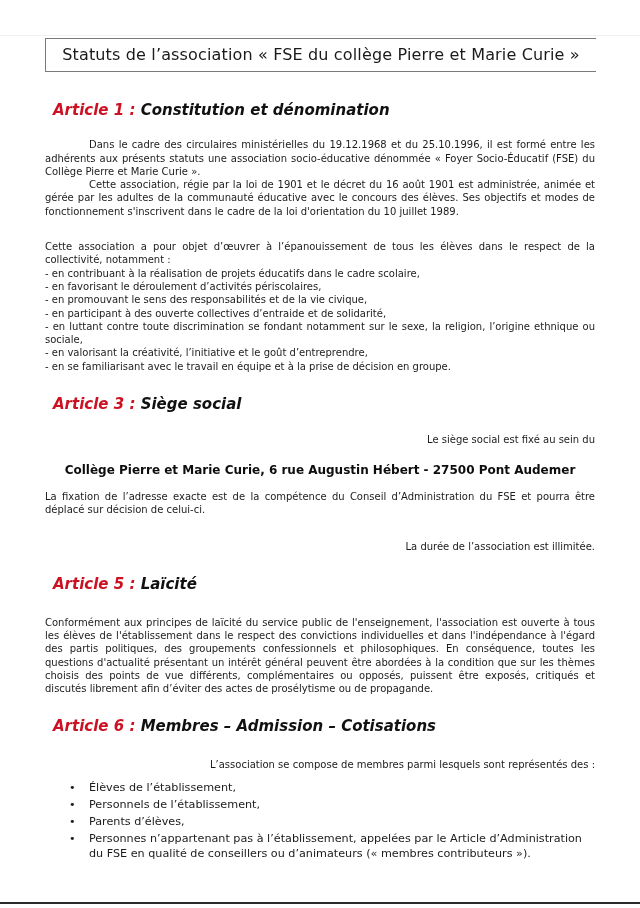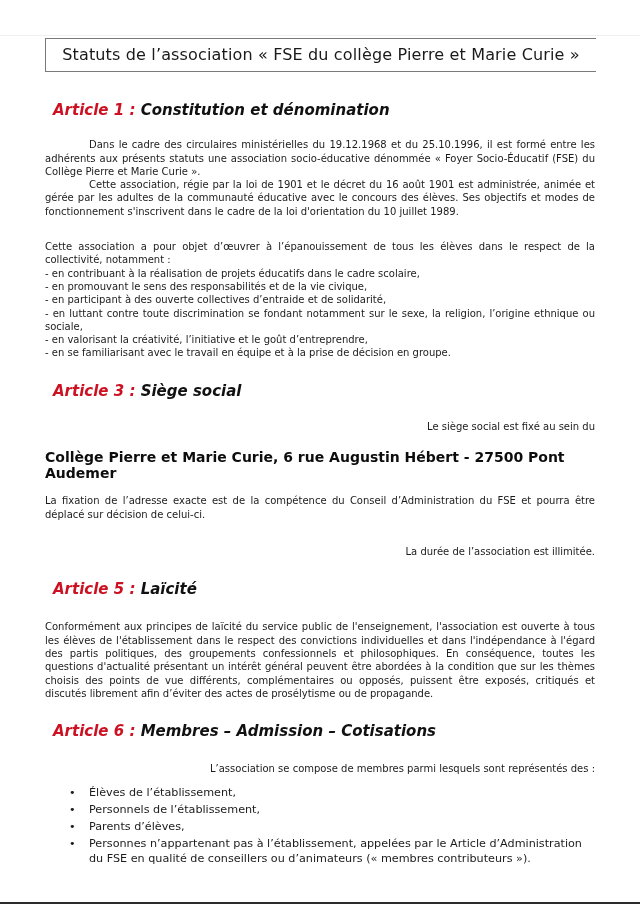--- a/index.html
+++ b/index.html
@@ -88,23 +88,23 @@
   }
   p.body.indent {
     text-indent: 44px;
   }
   p.body.nojustify {
     text-align: right;
   }
   p.centerbold {
     margin: 0;
     padding: 0;
-    font-size: 14px;
+    font-size: 12px;
     font-weight: bold;
-    text-align: left;
+    text-align: center;
     color: #0d0d0d;
   }
   ul.member-list {
     margin: 0;
     padding: 0 0 0 24px;
     list-style: none;
   }
   ul.member-list li {
     position: relative;
     font-size: 11.2px;
@@ -152,20 +152,21 @@
     </div>
     <div class="sp-10"></div>
     <p class="body indent">Dans le cadre des circulaires ministérielles du 19.12.1968 et du 25.10.1996, il est formé entre les adhérents aux présents statuts une association socio-éducative dénommée « Foyer Socio-Éducatif (FSE) du Collège Pierre et Marie Curie ».</p>
     <p class="body indent">Cette association, régie par la loi de 1901 et le décret du 16 août 1901 est administrée, animée et gérée par les adultes de la communauté éducative avec le concours des élèves. Ses objectifs et modes de fonctionnement s'inscrivent dans le cadre de la loi d'orientation du 10 juillet 1989.</p>
 
     <div class="sp-12"></div>
 
     <div class="sp-10"></div>
     <p class="body">Cette association a pour objet d’œuvrer à l’épanouissement de tous les élèves dans le respect de la collectivité, notamment :</p>
     <p class="body">- en contribuant à la réalisation de projets éducatifs dans le cadre scolaire,</p>
+    <p class="body">- en favorisant le déroulement d’activités périscolaires,</p>
     <p class="body">- en promouvant le sens des responsabilités et de la vie civique,</p>
     <p class="body">- en participant à des ouverte collectives d’entraide et de solidarité,</p>
     <p class="body">- en luttant contre toute discrimination se fondant notamment sur le sexe, la religion, l’origine ethnique ou sociale,</p>
     <p class="body">- en valorisant la créativité, l’initiative et le goût d’entreprendre,</p>
     <p class="body">- en se familiarisant avec le travail en équipe et à la prise de décision en groupe.</p>
 
     <div class="sp-13"></div>
 
     <div class="article-heading">
       <span class="art-label">Article 3 :</span>

